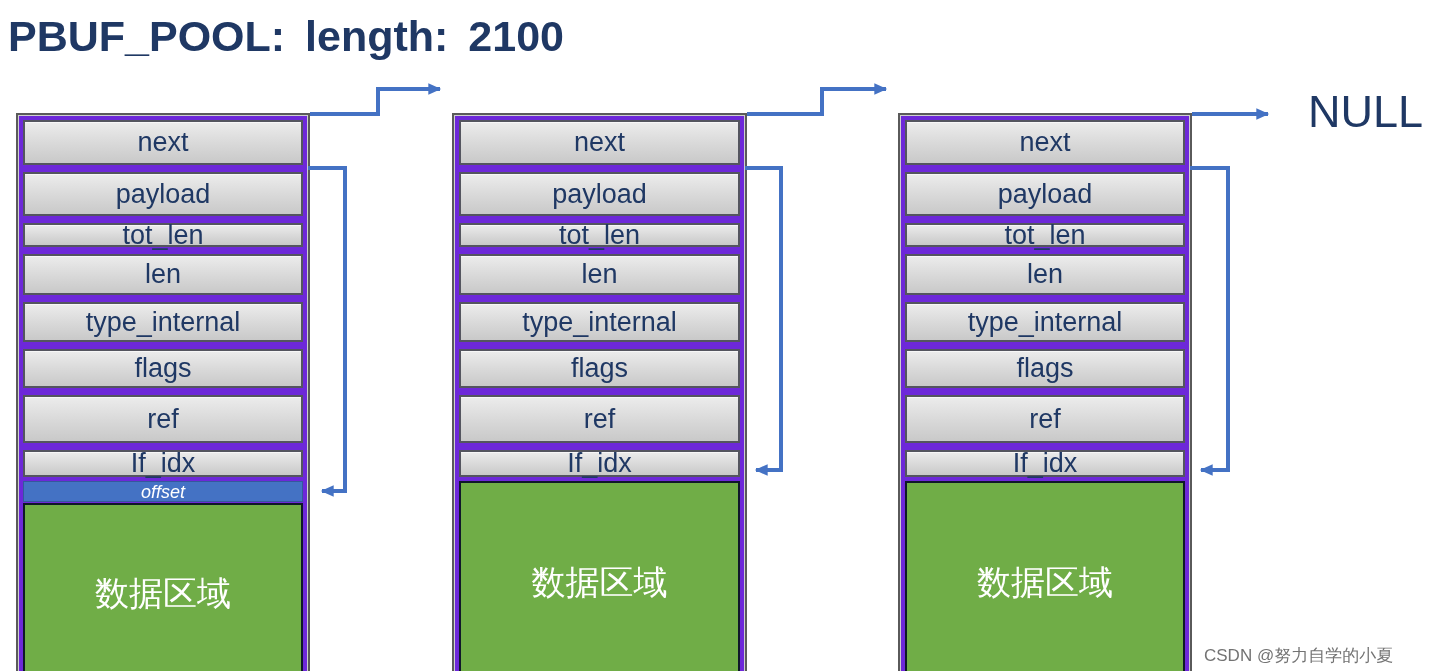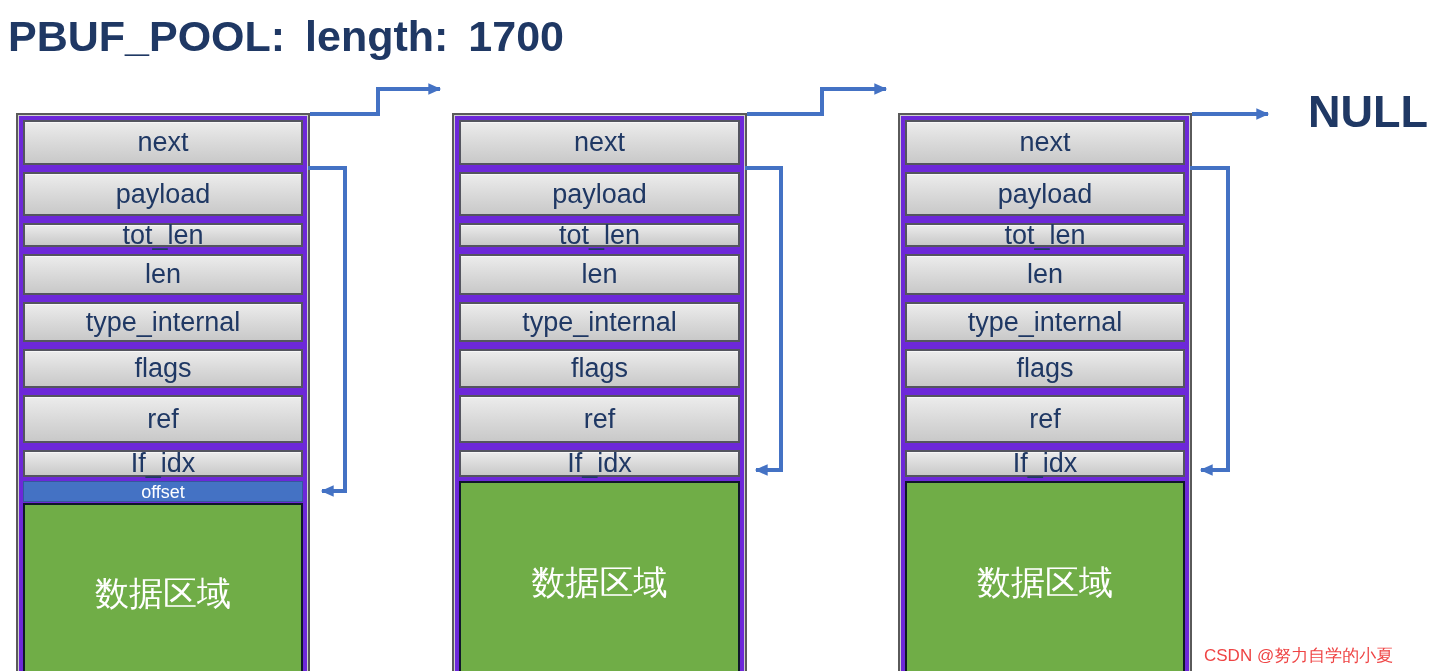--- a/index.html
+++ b/index.html
@@ -35,51 +35,51 @@
     color:#1f3864;
     font-size:27px;line-height:1;
     display:flex;align-items:center;justify-content:center;
   }
   .r1{height:45px}.r2{height:44px}.r3{height:24px}.r4{height:41px}
   .r5{height:40px}.r6{height:39px}.r7{height:48px}.r8{height:27px}
   .offset-row{
     box-sizing:border-box;flex:none;height:21px;margin-top:-3px;
     background:#4472c4;border:1px solid #35589c;
     color:#ffffff;font-size:18px;line-height:1;
-    display:flex;align-items:center;justify-content:center;
+    display:flex;align-items:center;justify-content:center;font-style:italic;
   }
   .data-area{
     box-sizing:border-box;flex:1;
     background:#70ad47;border:2px solid #0f172a;
     display:flex;align-items:center;justify-content:center;
     color:#ffffff;font-size:34px;
   }
   .data-area.after-offset{margin-top:-6px;}
   .data-area.after-field{margin-top:-3px;}
   .null-label{
     position:absolute;left:1308px;top:86px;
-    font-size:45px;font-weight:bold;color:#1f3864;
+    font-size:45px;font-weight:normal;color:#1f3864;
   }
   .wm-zhihu{
     position:absolute;left:966px;top:584px;z-index:6;
     font-size:42px;font-weight:bold;color:#ffffff;
     text-shadow:2px 2px 1px #b9b9b9, -1px -1px 0 #d9d9d9;
     white-space:nowrap;
   }
   .wm-csdn{
     position:absolute;left:1204px;top:644px;z-index:6;
-    font-size:17px;color:#ef4444;white-space:nowrap;
+    font-size:17px;color:#737373;white-space:nowrap;
   }
 </style>
 </head>
 <body>
 
 <div class="stage">
 
-  <div class="title">PBUF_POOL: length: 1700</div>
+  <div class="title">PBUF_POOL: length: 2100</div>
 
   <div class="pbuf" style="left:16px;">
     <div class="field r1">next</div>
     <div class="field r2">payload</div>
     <div class="field r3">tot_len</div>
     <div class="field r4">len</div>
     <div class="field r5">type_internal</div>
     <div class="field r6">flags</div>
     <div class="field r7">ref</div>
     <div class="field r8">If_idx</div>

